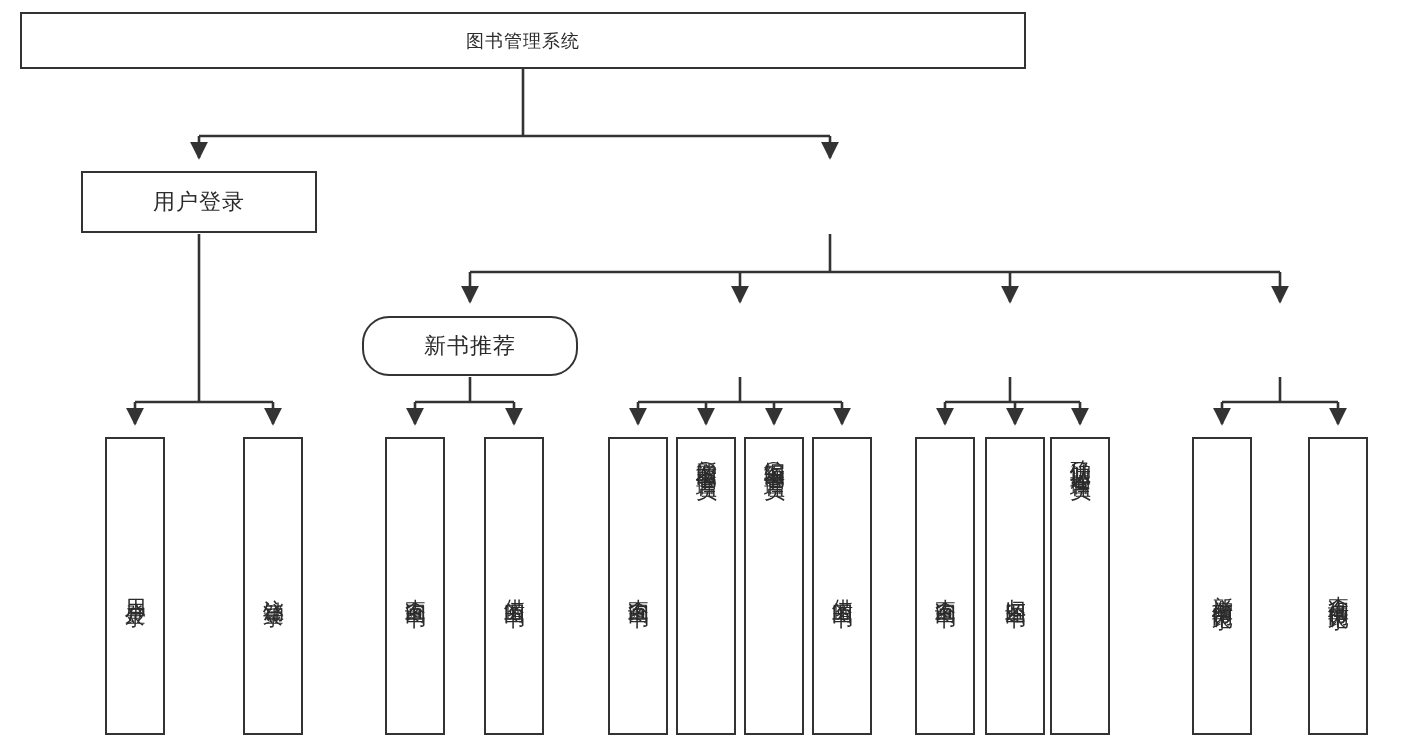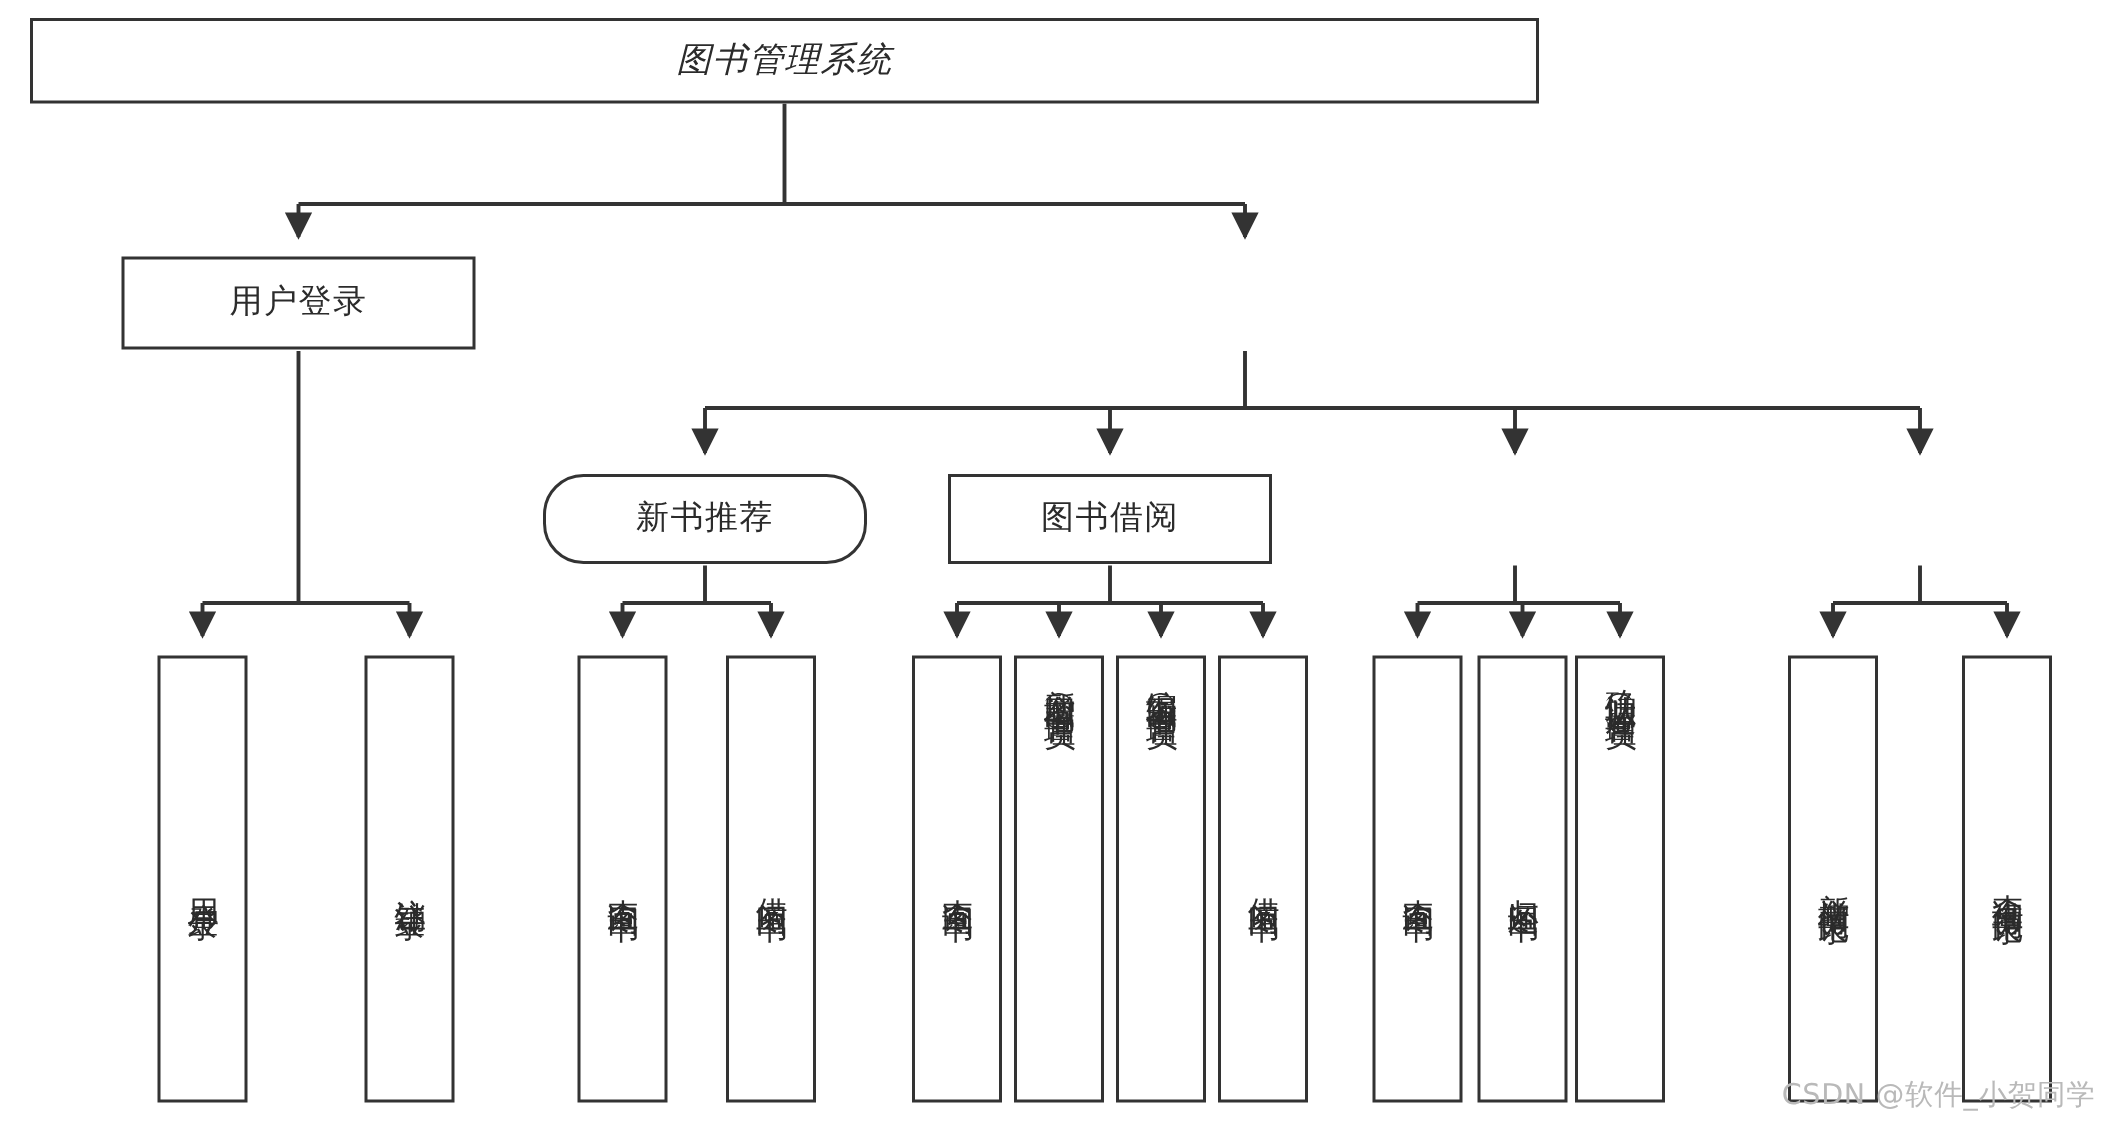--- a/index.html
+++ b/index.html
@@ -39,21 +39,21 @@
     text-align:center;
   }
   .node.vertical .label{
     writing-mode:vertical-rl;
     text-orientation:upright;
     white-space:normal;
     letter-spacing:3px;
     font-size:21px;
     line-height:1.1;
   }
-  .node.root .label{font-size:23px;font-style:italic;}
+  .node.root .label{font-size:18px;}
   .node.leaf{
     align-items:flex-start;
     justify-content:center;
     padding-top:4px;
   }
   .node.leaf.mid{
     align-items:center;
   }
   #watermark{
     position:absolute;
@@ -127,23 +127,20 @@
 
   <div class="node" style="left:81px;top:171px;width:236px;height:62px;">
     <span class="label">用户登录</span>
   </div>
 
 
   <div class="node" style="left:362px;top:316px;width:216px;height:60px;border-radius:27px;">
     <span class="label">新书推荐</span>
   </div>
 
-  <div class="node" style="left:632px;top:316px;width:216px;height:60px;">
-    <span class="label">图书借阅</span>
-  </div>
 
 
 
   <div class="node vertical leaf mid" style="left:105px;top:437px;width:60px;height:298px;">
     <span class="label">用户登录</span>
   </div>
 
   <div class="node vertical leaf mid" style="left:243px;top:437px;width:60px;height:298px;">
     <span class="label">注销登录</span>
   </div>
@@ -185,15 +182,14 @@
   </div>
 
   <div class="node vertical leaf mid" style="left:1192px;top:437px;width:60px;height:298px;">
     <span class="label">新增借阅记录</span>
   </div>
 
   <div class="node vertical leaf mid" style="left:1308px;top:437px;width:60px;height:298px;">
     <span class="label">查询借阅记录</span>
   </div>
 
-  <div id="watermark">CSDN @软件_小贺同学</div>
 
 </div>
 
 </body></html>

